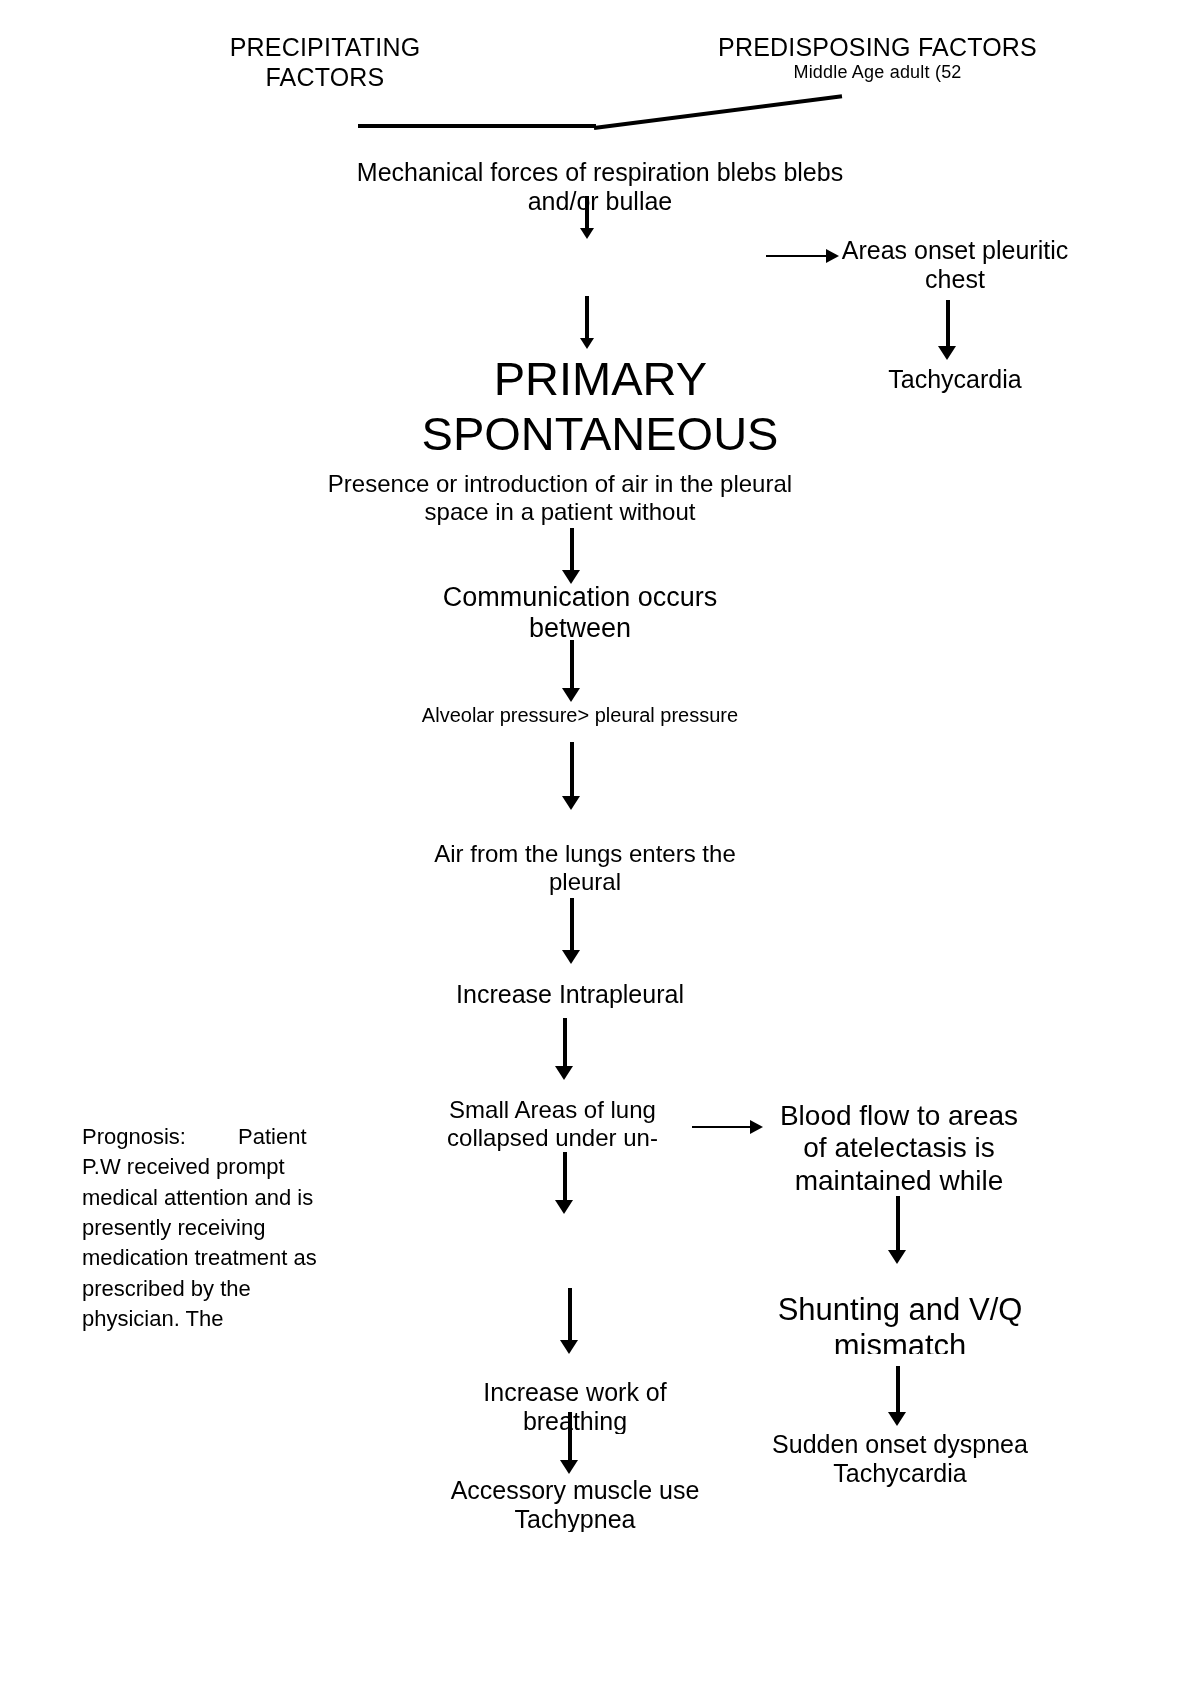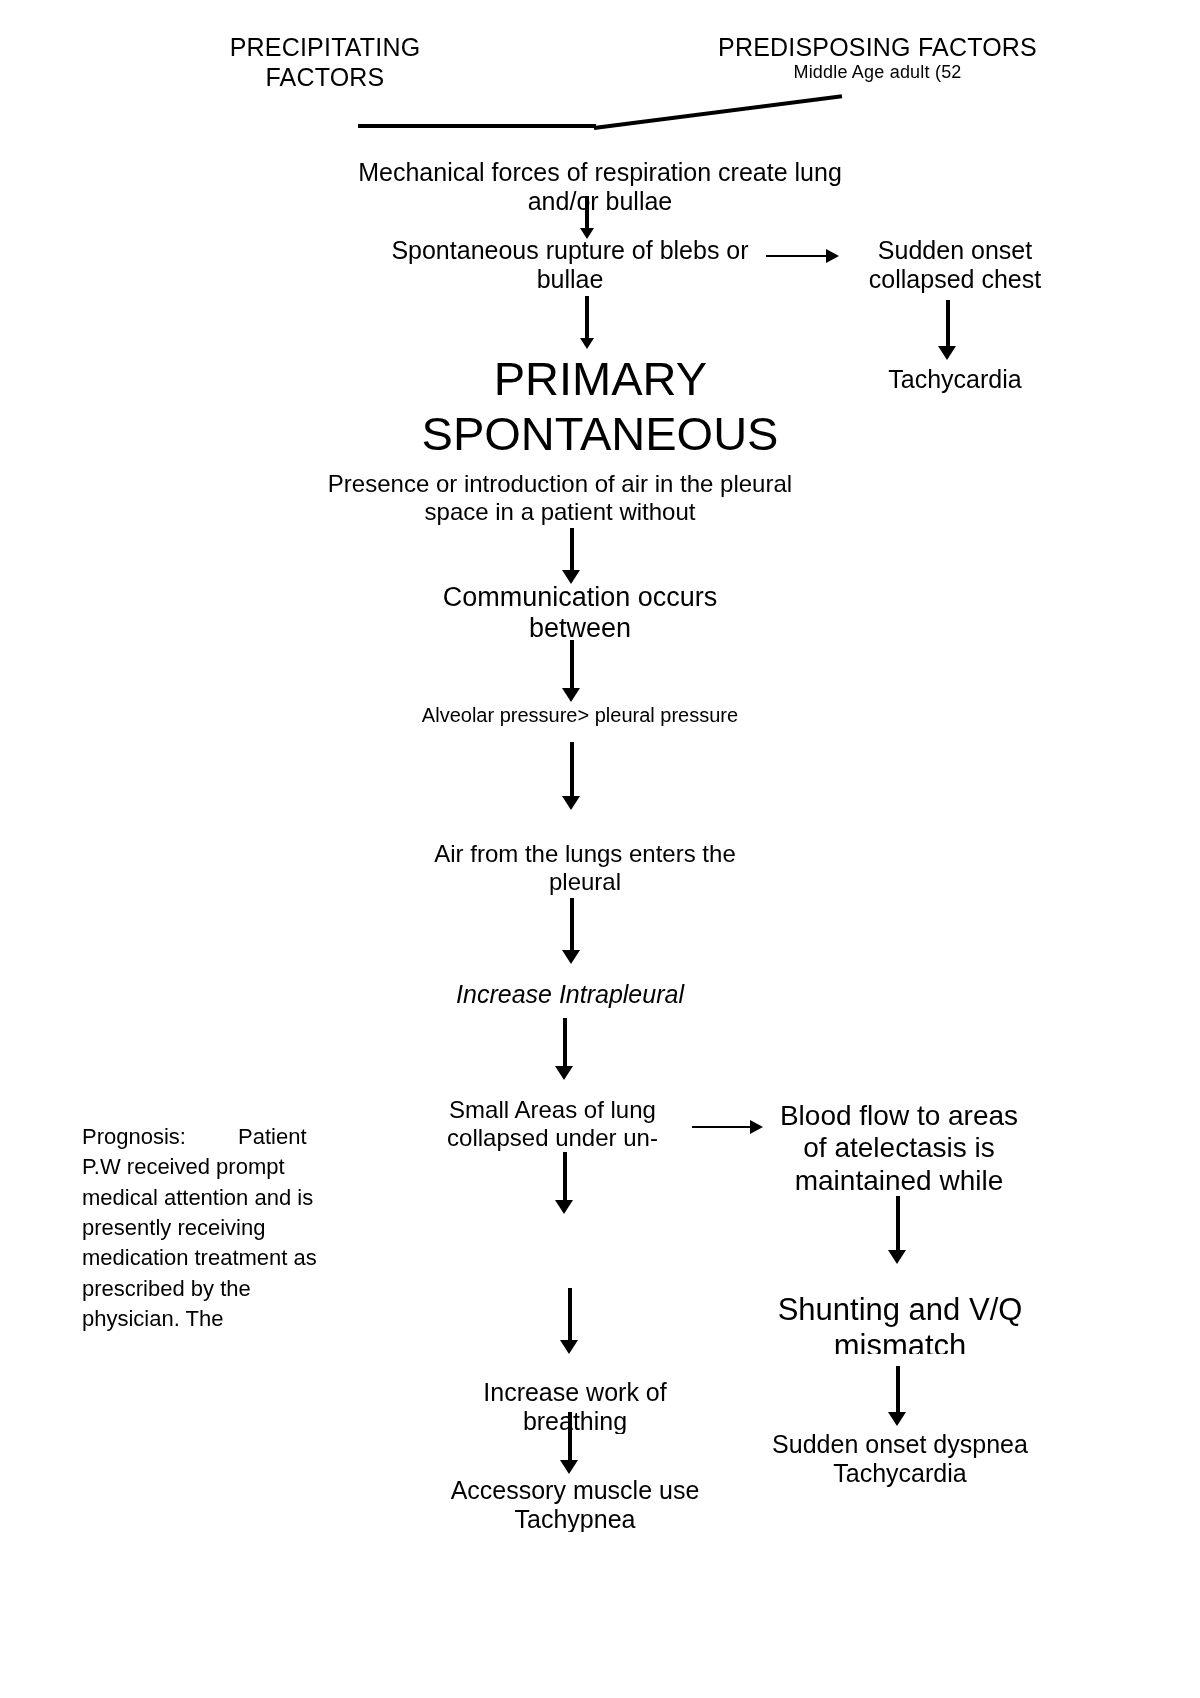--- a/index.html
+++ b/index.html
@@ -75,29 +75,26 @@
   </div>
 
   <div class="hdr" style="left:700px;top:62px;width:355px;height:34px;font-size:18px;">
     <span class="txt">Middle Age adult (52</span>
   </div>
 
   <div class="thinline" style="left:358px;top:124px;width:238px;height:4px;"></div>
   <div class="slant" style="left:594px;top:126px;width:250px;transform:rotate(-7.3deg);"></div>
 
   <div class="node" style="left:330px;top:158px;width:540px;height:62px;font-size:25px;">
-    <span class="txt">Mechanical forces of respiration create lung and/or bullae</span>
+    <span class="txt">Mechanical forces of respiration blebs blebs and/or bullae</span>
   </div>
 
   <div class="vline" style="left:585px;top:196px;height:34px;"></div>
   <div class="vhead small" style="left:580px;top:228px;"></div>
 
-  <div class="node" style="left:360px;top:236px;width:420px;height:62px;font-size:25px;">
-    <span class="txt">Spontaneous rupture of blebs or bullae</span>
-  </div>
 
   <div class="hline" style="left:766px;top:255px;width:62px;"></div>
   <div class="hhead" style="left:826px;top:249px;"></div>
 
   <div class="vline" style="left:585px;top:296px;height:46px;"></div>
   <div class="vhead small" style="left:580px;top:338px;"></div>
 
   <div class="bigtitle" style="left:330px;top:352px;width:540px;height:110px;">
     <span class="txt">PRIMARY</span>
     <span class="txt">SPONTANEOUS</span>
@@ -124,21 +121,21 @@
   <div class="vline" style="left:570px;top:742px;height:58px;"></div>
   <div class="vhead" style="left:562px;top:796px;"></div>
 
   <div class="node" style="left:410px;top:840px;width:350px;height:58px;font-size:24px;">
     <span class="txt">Air from the lungs enters the pleural</span>
   </div>
 
   <div class="vline" style="left:570px;top:898px;height:56px;"></div>
   <div class="vhead" style="left:562px;top:950px;"></div>
 
-  <div class="node" style="left:440px;top:980px;width:260px;height:58px;font-size:25px;font-style:italic;">
+  <div class="node" style="left:440px;top:980px;width:260px;height:58px;font-size:25px;">
     <span class="txt">Increase Intrapleural</span>
   </div>
 
   <div class="vline" style="left:563px;top:1018px;height:52px;"></div>
   <div class="vhead" style="left:555px;top:1066px;"></div>
 
   <div class="node" style="left:415px;top:1096px;width:275px;height:58px;font-size:24px;">
     <span class="txt">Small Areas of lung collapsed under un-</span>
   </div>
 
@@ -157,21 +154,21 @@
   </div>
 
   <div class="vline" style="left:568px;top:1412px;height:52px;"></div>
   <div class="vhead" style="left:560px;top:1460px;"></div>
 
   <div class="node" style="left:400px;top:1476px;width:350px;height:56px;font-size:25px;">
     <span class="txt">Accessory muscle use  Tachypnea</span>
   </div>
 
   <div class="node" style="left:830px;top:236px;width:250px;height:62px;font-size:25px;">
-    <span class="txt">Sudden onset collapsed chest</span>
+    <span class="txt">Areas onset pleuritic chest</span>
   </div>
 
   <div class="vline" style="left:946px;top:300px;height:50px;"></div>
   <div class="vhead" style="left:938px;top:346px;"></div>
 
   <div class="node" style="left:830px;top:365px;width:250px;height:34px;font-size:25px;">
     <span class="txt">Tachycardia</span>
   </div>
 
   <div class="node" style="left:768px;top:1100px;width:262px;height:96px;font-size:28px;">

